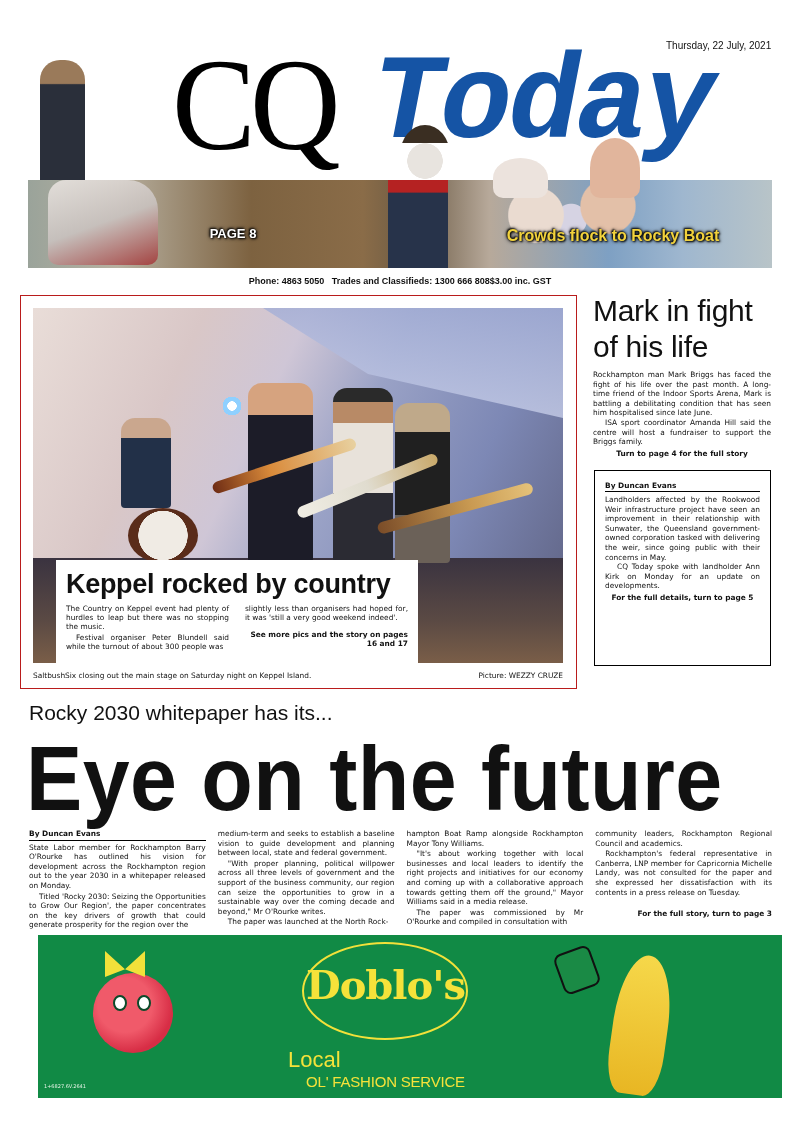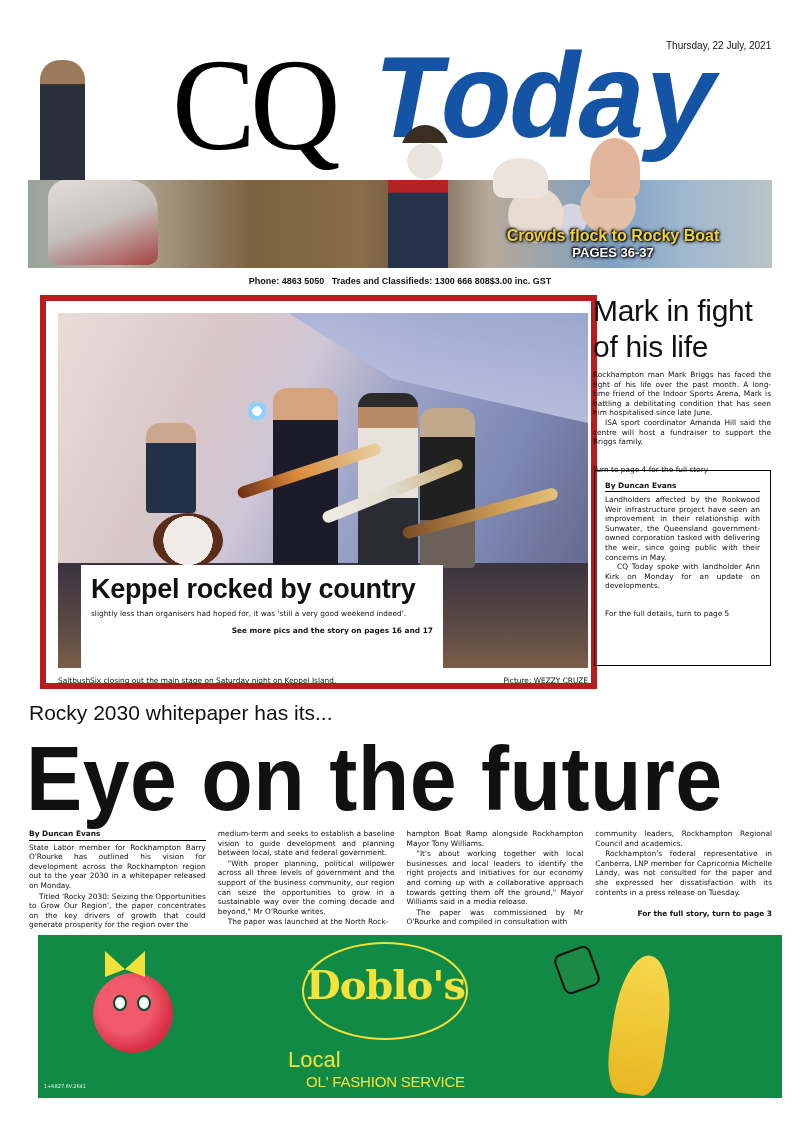--- a/index.html
+++ b/index.html
@@ -28,21 +28,21 @@
 
   
   .fig-man { left: 40px; top: 60px; width: 45px; height: 130px; background: linear-gradient(180deg,#9a7a5a 0%,#9a7a5a 18%,#2a2f3a 19%,#2a2f3a 100%); border-radius: 20px 20px 4px 4px; }
   .fig-chef-head { left: 400px; top: 125px; width: 50px; height: 60px; background: radial-gradient(circle at 50% 60%, #e8e4df 0 40%, transparent 41%), linear-gradient(180deg,#3a2e22 0 30%, transparent 30%); border-radius: 50%; }
   .fig-lady { left: 493px; top: 158px; width: 55px; height: 40px; background: #ece3dd; border-radius: 50% 50% 10px 10px; }
   .fig-man2 { left: 590px; top: 138px; width: 50px; height: 60px; background: #e1b59c; border-radius: 50% 50% 10px 10px; }
 
   .contact-row { left: 28px; top: 276px; width: 744px; font-size: 9px; font-weight: bold; display: flex; justify-content: center; }
 
   
-  .feature { left: 40px; top: 295px; width: 557px; height: 394px; border: 6px solid #b91c1c; }
+  .feature { left: 20px; top: 295px; width: 557px; height: 394px; border: 1px solid #b91c1c; }
   .feature-photo { position: absolute; left: 12px; top: 12px; width: 530px; height: 355px; overflow: hidden;
     background:
       linear-gradient(160deg, rgba(255,255,255,0.0) 0%, rgba(255,255,255,0) 60%),
       linear-gradient(115deg, #e9ddd8 0%, #d9c7c7 25%, #cfc6d6 40%, #9aa2c6 55%, #7d88b5 75%, #5c5f7e 100%); }
   .tent-roof { position: absolute; left: 230px; top: 0; width: 300px; height: 110px; background: linear-gradient(180deg,#a3aed6 0%,#c6cde8 100%); clip-path: polygon(0 0,100% 0,100% 100%,35% 60%); opacity: .8; }
   .stage-floor { position: absolute; left: 0; top: 250px; width: 530px; height: 105px; background: linear-gradient(180deg,#3a3340 0%,#5b4a44 60%,#7a5e48 100%); }
   .musician { position: absolute; border-radius: 14px 14px 4px 4px; }
   .m1 { left: 88px; top: 110px; width: 50px; height: 90px; background: linear-gradient(180deg,#caa78e 0 22%,#223048 22% 100%); }
   .m2 { left: 215px; top: 75px; width: 65px; height: 180px; background: linear-gradient(180deg,#d6a37f 0 18%,#1c1c28 18% 100%); }
   .m3 { left: 300px; top: 80px; width: 60px; height: 175px; background: linear-gradient(180deg,#2a2a2a 0 8%,#b88a66 8% 20%,#e8e2da 20% 60%,#2b2b33 60% 100%); }
@@ -60,21 +60,21 @@
   .story-cols .col { flex: 1; }
   .story-cols p + p { text-indent: 10px; margin-top: 2px; }
   .story-more { text-align: right; font-weight: bold; margin-top: 8px; }
 
   .feature-caption { position: absolute; left: 12px; top: 375px; width: 530px; display: flex; justify-content: space-between; font-size: 7.4px; font-family: "DejaVu Sans", sans-serif; }
 
   
   .side-head { font-family: "Liberation Sans", sans-serif; font-size: 30px; line-height: 36px; letter-spacing: -0.3px; }
   .side-body { font-family: "DejaVu Sans", sans-serif; font-size: 7.4px; line-height: 9.6px; text-align: justify; }
   .side-body p + p { text-indent: 12px; }
-  .side-more { text-align: left; font-weight: normal; font-family: "DejaVu Sans", sans-serif; font-size: 7.4px; margin-top: 18px; }
+  .side-more { text-align: center; font-weight: bold; font-family: "DejaVu Sans", sans-serif; font-size: 7.4px; margin-top: 2px; }
 
   .mark { left: 593px; top: 293px; width: 178px; }
   .mark .side-body { margin-top: 5px; }
 
   .land { left: 594px; top: 470px; width: 177px; height: 196px; border: 1px solid #000; padding: 6px 10px; }
   .land .byline { font-family: "DejaVu Sans", sans-serif; font-weight: bold; font-size: 7.4px; border-bottom: 1px solid #000; padding-bottom: 1px; margin: 4px 0 3px; }
 
   
   .kicker { left: 29px; top: 701px; font-size: 21px; color: #111; }
   .lead-head { left: 26px; top: 728px; width: 750px; font-size: 86px; font-weight: bold; line-height: 96px; letter-spacing: 0.5px; transform: scaleX(0.98) scaleY(1.05); transform-origin: left top; white-space: nowrap; font-family: "Liberation Sans", sans-serif; }
@@ -106,24 +106,24 @@
 <div class="abs logo">
   <span class="logo-cq">CQ</span>
   <span class="logo-today">Today</span>
 </div>
 
 <div class="abs banner">
   <div class="photo cart"></div>
   <div class="photo chef"></div>
   <div class="photo people"></div>
   <div class="banner-caption cap1">
+    <div class="cap-page">PAGE 8</div>
   </div>
   <div class="banner-caption cap2">
     <div class="cap-title">Crowds flock to Rocky Boat</div>
-    <div class="cap-page">PAGES 36-37</div>
   </div>
 </div>
 <div class="abs fig-chef-head"></div>
 <div class="abs fig-lady"></div>
 <div class="abs fig-man2"></div>
 
 <div class="abs contact-row">
   <span style="white-space:pre">Phone: 4863 5050   Trades and Classifieds: 1300 666 808</span>
   <span>$3.00 inc. GST</span>
 </div>
@@ -139,20 +139,24 @@
     <div class="musician m3"></div>
     <div class="musician m4"></div>
     <div class="guitar g1"></div>
     <div class="guitar g2"></div>
     <div class="guitar g3"></div>
 
     <div class="story-box">
       <div class="story-title">Keppel rocked by country</div>
       <div class="story-cols">
         <div class="col">
+          <p>The Country on Keppel event had plenty of hurdles to leap but there was no stopping the music.</p>
+          <p>Festival organiser Peter Blundell said while the turnout of about 300 people was</p>
+        </div>
+        <div class="col">
           <p>slightly less than organisers had hoped for, it was 'still a very good weekend indeed'.</p>
           <div class="story-more">See more pics and the story on pages 16 and 17</div>
         </div>
       </div>
     </div>
   </div>
   <div class="feature-caption">
     <span>SaltbushSix closing out the main stage on Saturday night on Keppel Island.</span>
     <span>Picture: WEZZY CRUZE</span>
   </div>

